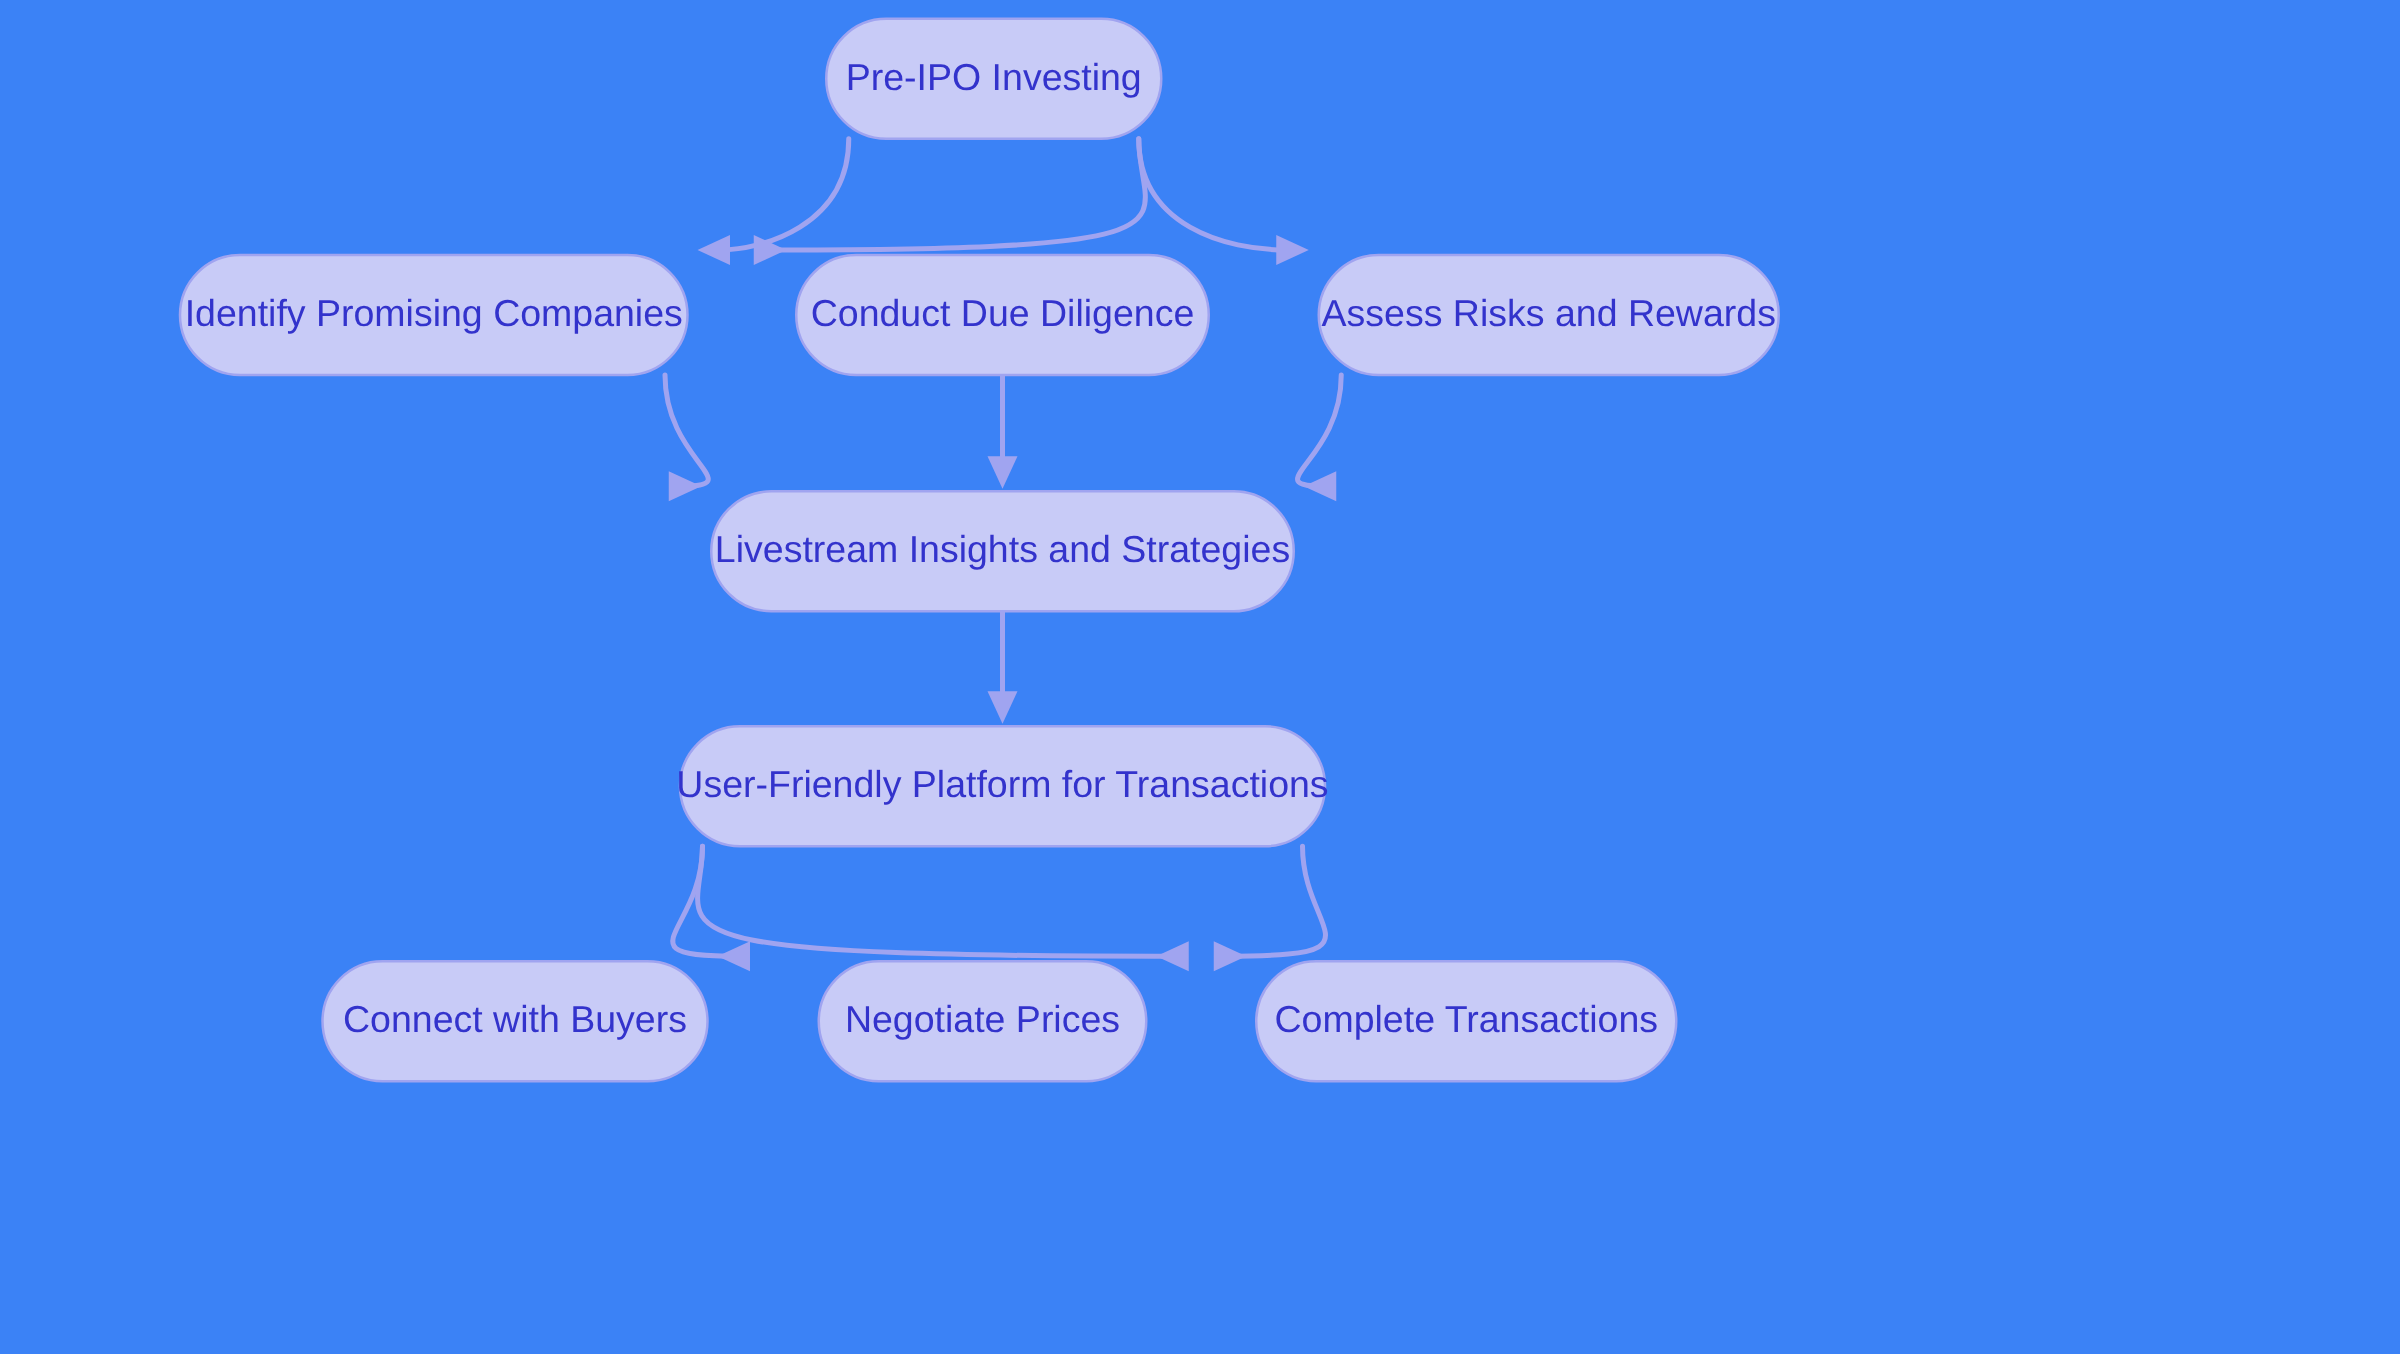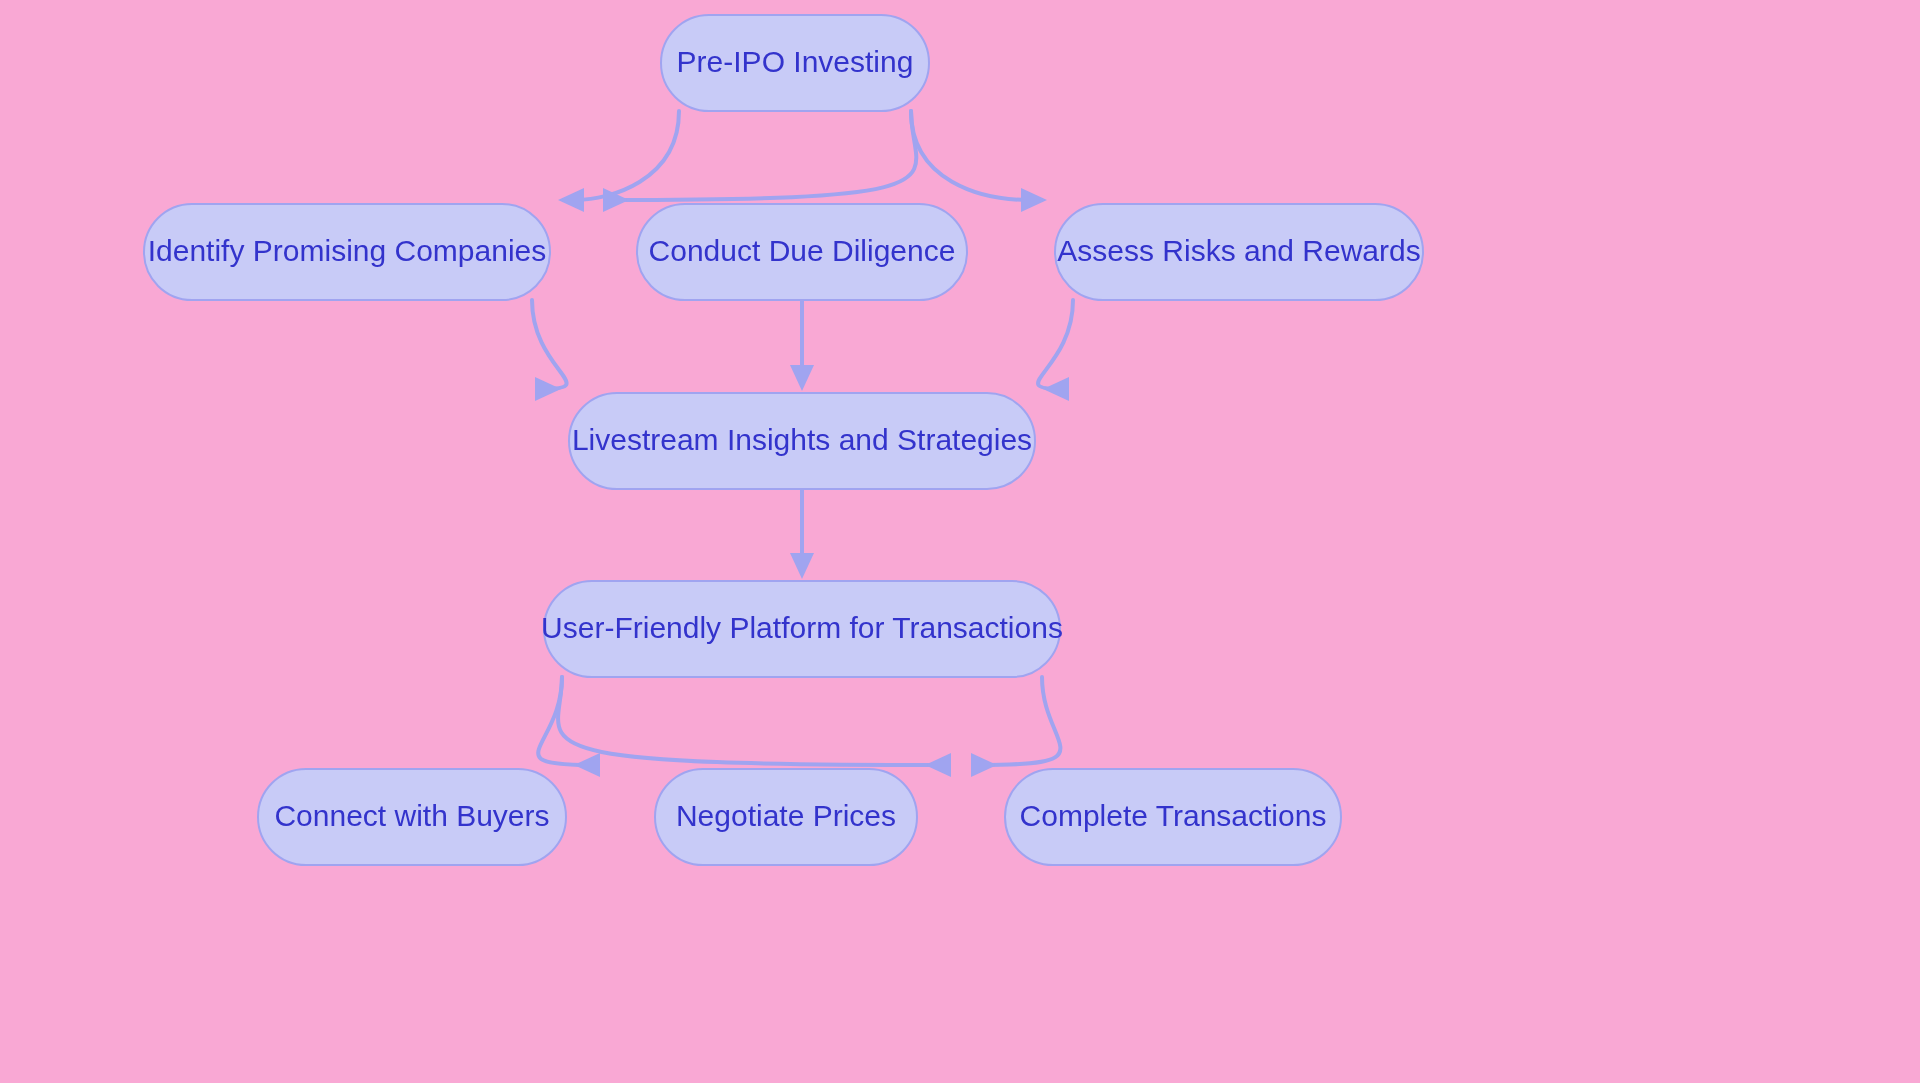--- a/index.html
+++ b/index.html
@@ -10,21 +10,21 @@
   body {
     width: 1920px;
     height: 1083px;
     font-family: "Liberation Sans", sans-serif;
     overflow: hidden;
   }
   #flowchart-root {
     position: relative;
     width: 1920px;
     height: 1083px;
-    background: #f9a8d4;
+    background: #3b82f6;
   }
   svg.flow-canvas {
     display: block;
     width: 1920px;
     height: 1083px;
   }
   .node-shape {
     fill: #c8cbf7;
     stroke: #a0a4f0;
     stroke-width: 2;

